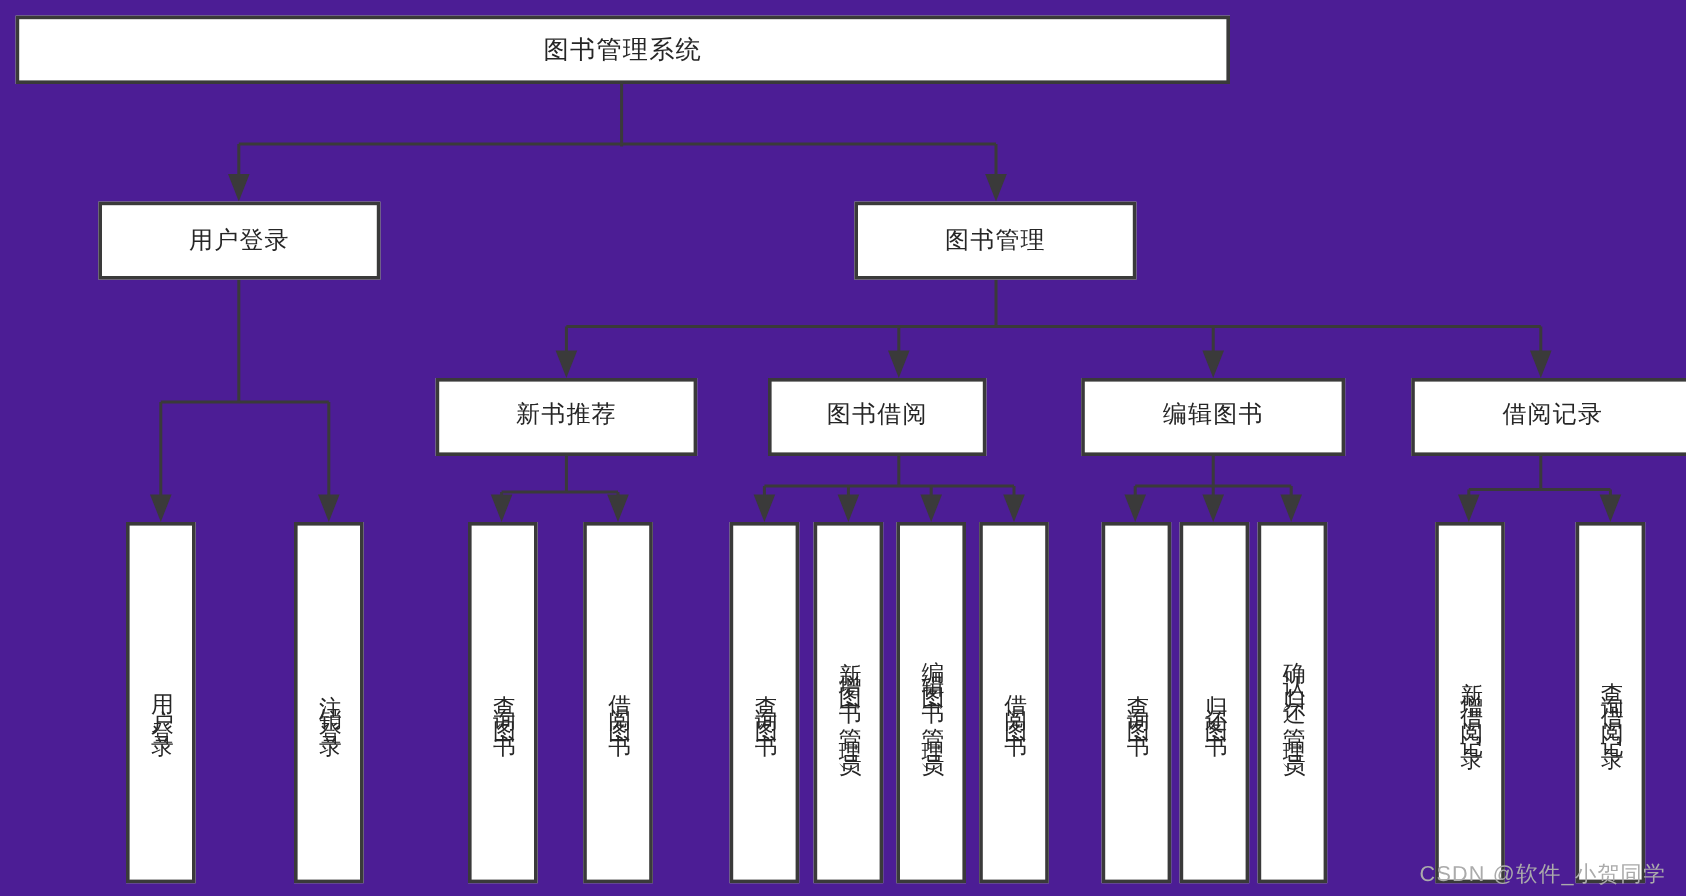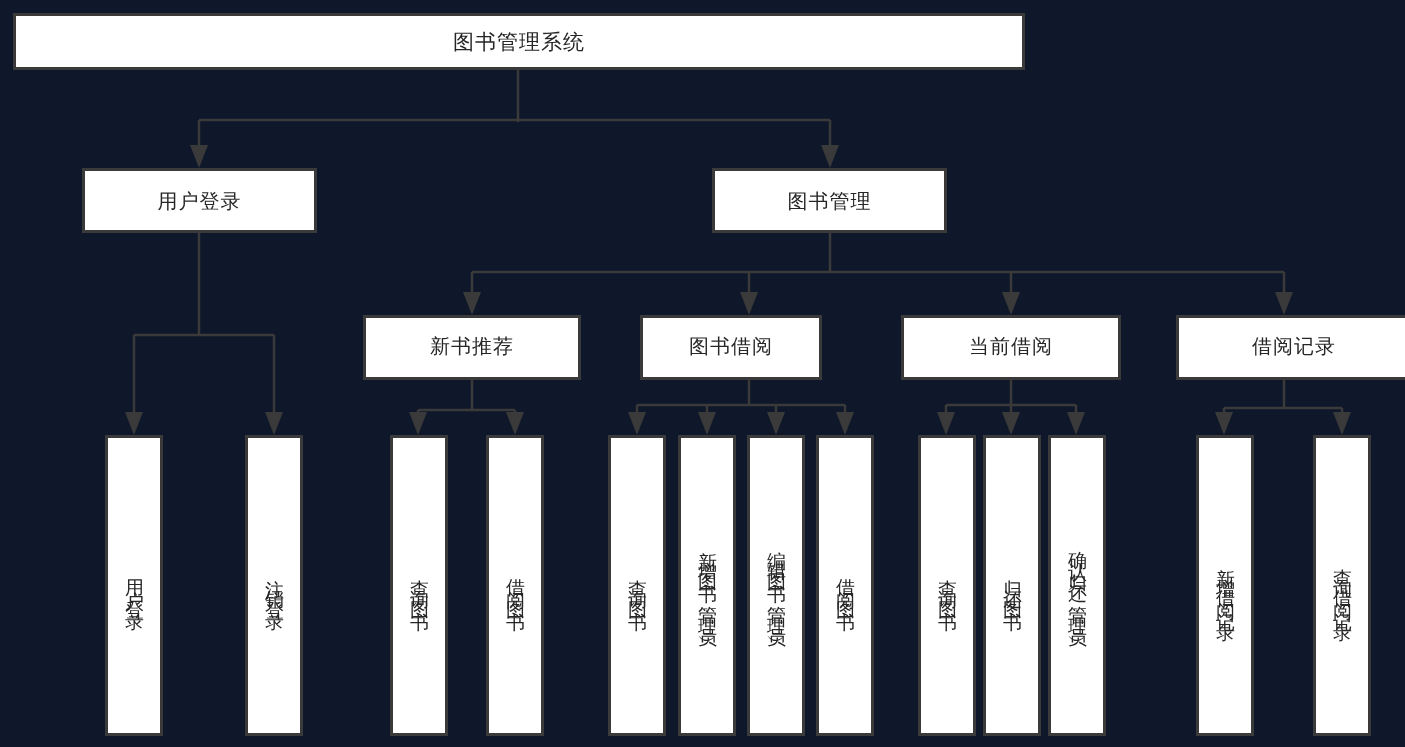--- a/index.html
+++ b/index.html
@@ -2,21 +2,21 @@
 <html><head>
 <meta charset="utf-8">
 <style>
   * { margin: 0; padding: 0; box-sizing: border-box; }
   html, body { background: #ffffff; }
   body { font-family: "Liberation Sans", sans-serif; }
   .canvas {
     position: relative;
     width: 1405px;
     height: 747px;
-    background: #0f172a;
+    background: #4c1d95;
     overflow: hidden;
   }
   .svg-layer {
     position: absolute;
     left: 0; top: 0;
     width: 1405px; height: 747px;
     pointer-events: none;
   }
   .box {
     position: absolute;
@@ -117,35 +117,36 @@
     </g>
   </svg>
 
   <div class="box hbox root-box">图书管理系统</div>
 
   <div class="box hbox lvl2" style="left:82px;">用户登录</div>
   <div class="box hbox lvl2" style="left:712px;">图书管理</div>
 
   <div class="box hbox lvl3" style="left:363px;width:218px;">新书推荐</div>
   <div class="box hbox lvl3" style="left:640px;width:182px;">图书借阅</div>
-  <div class="box hbox lvl3" style="left:901px;width:220px;">当前借阅</div>
+  <div class="box hbox lvl3" style="left:901px;width:220px;">编辑图书</div>
   <div class="box hbox lvl3" style="left:1176px;width:236px;">借阅记录</div>
 
   <div class="box vbox" style="left:105px;">用户登录</div>
   <div class="box vbox" style="left:245px;">注销登录</div>
 
   <div class="box vbox" style="left:390px;">查询图书</div>
   <div class="box vbox" style="left:486px;">借阅图书</div>
 
   <div class="box vbox" style="left:608px;">查询图书</div>
   <div class="box vbox" style="left:678px;">新增图书（管理员）</div>
   <div class="box vbox" style="left:747px;">编辑图书（管理员）</div>
   <div class="box vbox" style="left:816px;">借阅图书</div>
 
   <div class="box vbox" style="left:918px;">查询图书</div>
   <div class="box vbox" style="left:983px;">归还图书</div>
   <div class="box vbox" style="left:1048px;">确认归还（管理员）</div>
 
   <div class="box vbox" style="left:1196px;">新增借阅记录</div>
   <div class="box vbox" style="left:1313px;">查询借阅记录</div>
 
+  <div class="watermark">CSDN @软件_小贺同学</div>
 
 </div>
 
 </body></html>

